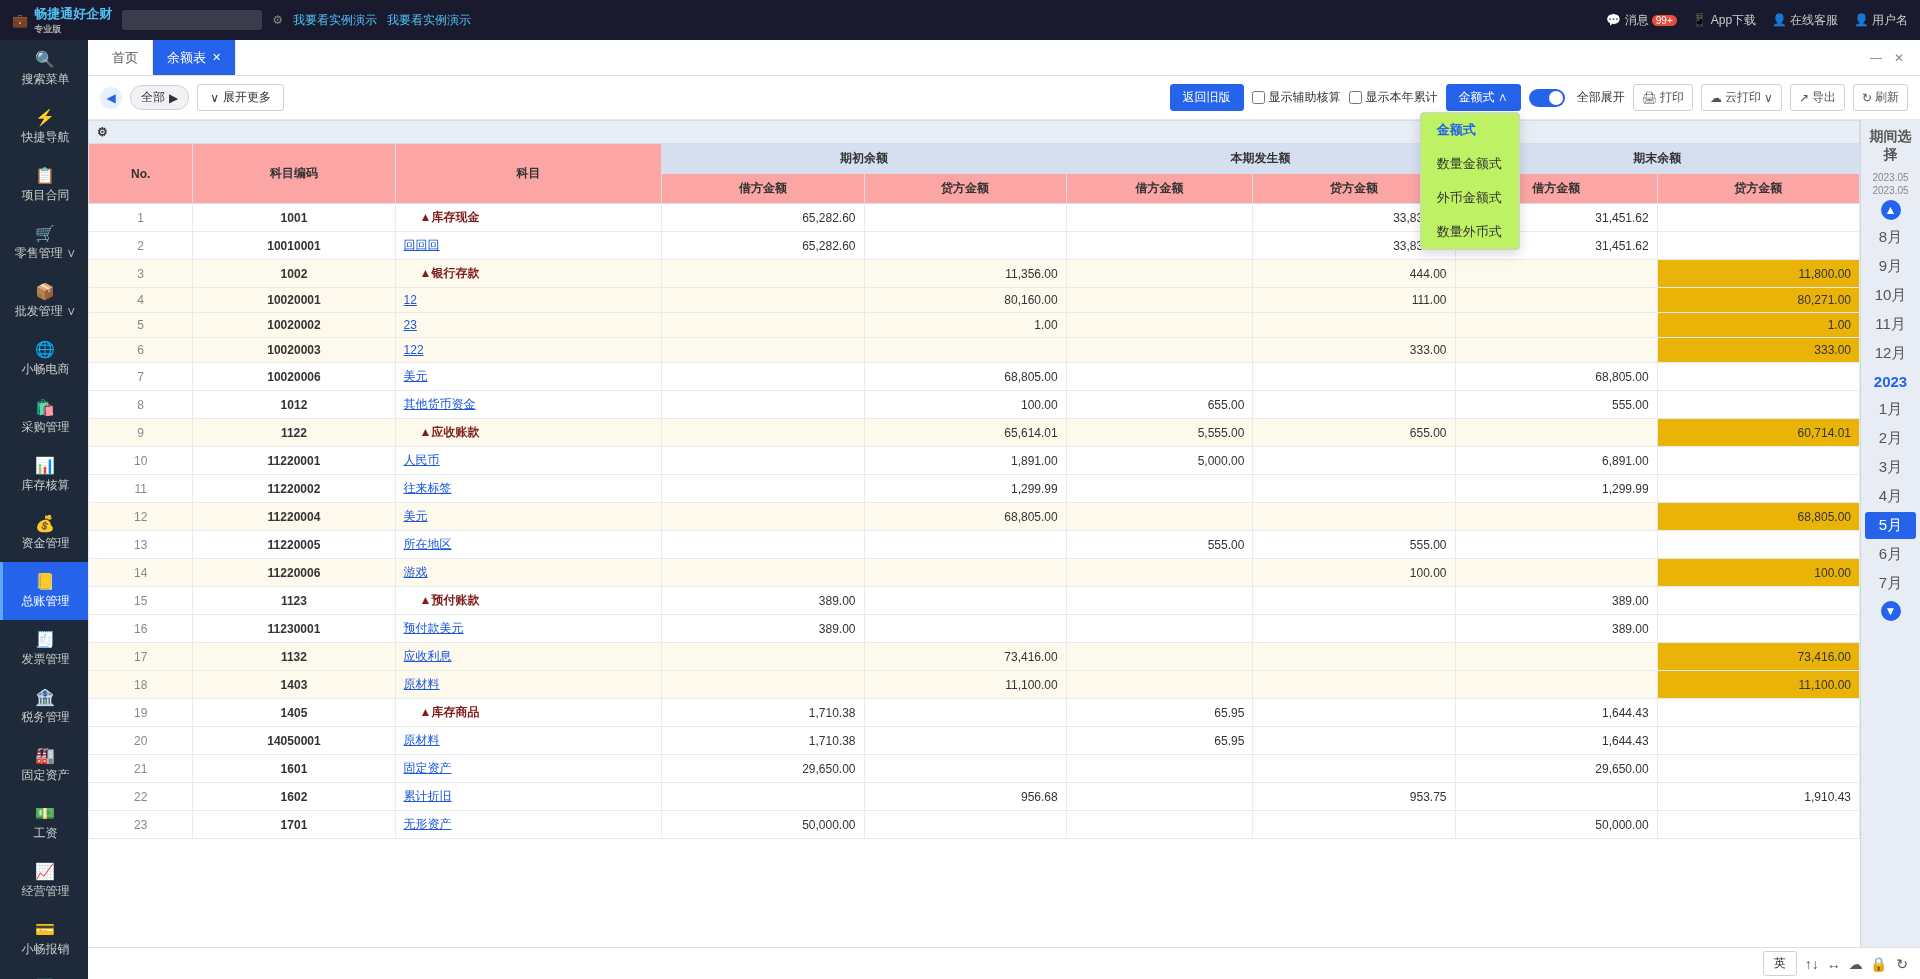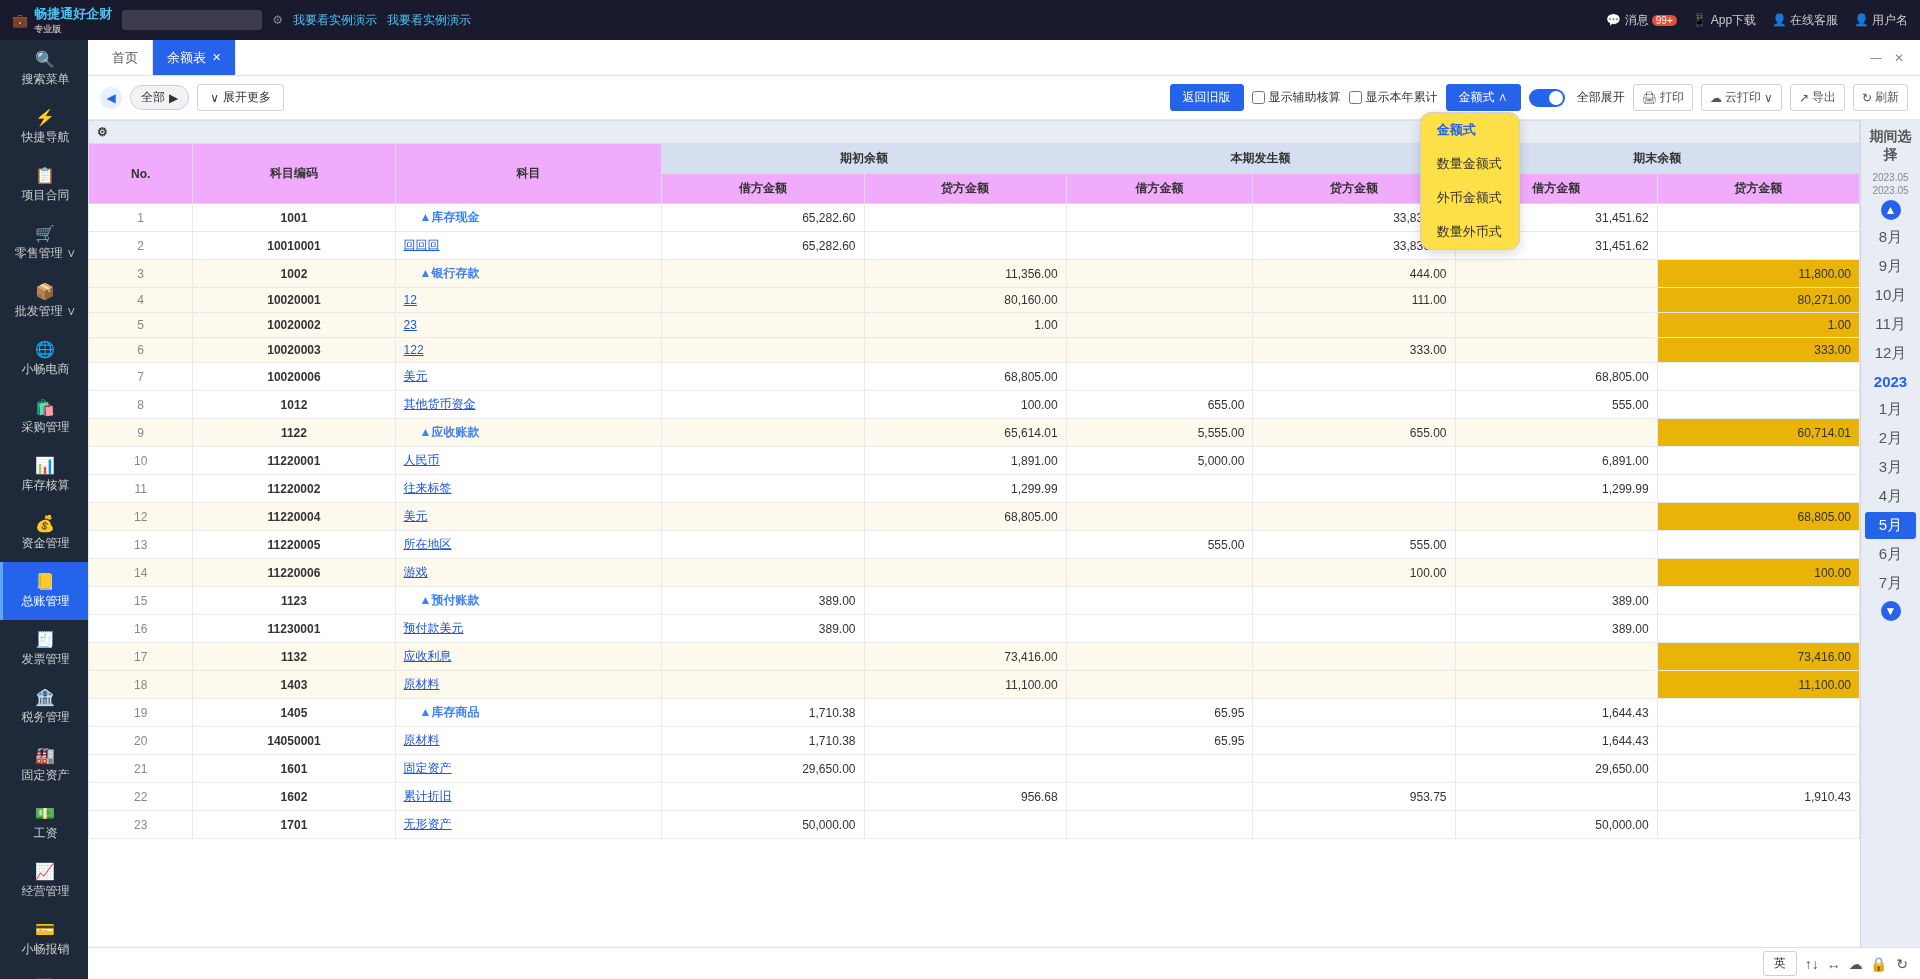--- a/index.html
+++ b/index.html
@@ -44,42 +44,42 @@
     .checkbox-label { display: flex; align-items: center; gap: 4px; font-size: 12px; cursor: pointer; }
     .spacer { flex: 1; }
     .toggle-switch { display: flex; gap: 12px; }
     .toggle-track { width: 36px; height: 18px; background: #2563eb; border-radius: 9px; cursor: pointer; position: relative; }
     .toggle-thumb { width: 14px; height: 14px; background: #fff; border-radius: 50%; position: absolute; top: 2px; right: 2px; }
     .icon-btn { padding: 4px 8px; border: 1px solid #d0d0d0; background: #fff; cursor: pointer; border-radius: 3px; font-size: 12px; color: #555; display: flex; align-items: center; gap: 3px; }
 
     
     .table-wrapper { flex: 1; overflow: auto; background: #fff; margin: 0; position: relative; }
     table { width: 100%; border-collapse: collapse; font-size: 12px; }
-    thead th { background: #f0abfc; padding: 6px 8px; text-align: center; border: 1px solid #d8dde8; font-weight: 600; color: #333; position: sticky; top: 0; z-index: 10; white-space: nowrap; }
+    thead th { background: #fca5a5; padding: 6px 8px; text-align: center; border: 1px solid #d8dde8; font-weight: 600; color: #333; position: sticky; top: 0; z-index: 10; white-space: nowrap; }
     thead th.group-header { background: #d5dff0; }
     tbody td { padding: 5px 8px; border: 1px solid #e8eaed; text-align: right; white-space: nowrap; }
     tbody td.text-left { text-align: left; }
     tbody td.text-center { text-align: center; }
     tbody tr.highlight td { background: #fef9ed; }
     tbody tr.highlight td.highlighted-cell { background: #eab308; }
     .row-number { color: #888; text-align: center; }
     .account-code { font-weight: bold; }
     .account-name { color: #1a56db; text-decoration: underline; cursor: pointer; }
-    .parent-name { font-weight: 600; color: #3b82f6; cursor: pointer; padding-left: 24px; }
+    .parent-name { font-weight: 600; color: #7f1d1d; cursor: pointer; padding-left: 24px; }
 
     
     .right-panel { width: 60px; background: #e8edf5; border-left: 1px solid #d0d5e0; display: flex; flex-direction: column; padding: 8px 4px; gap: 2px; flex-shrink: 0; }
     .right-panel-title { font-size: 14px; color: #555; text-align: center; margin-bottom: 6px; font-weight: 600; }
     .month-item { padding: 4px 6px; text-align: center; font-size: 15px; cursor: pointer; border-radius: 3px; color: #555; }
     .month-item.active { background: #2563eb; color: #fff; border-radius: 3px; }
     .month-item.current-year { color: #2563eb; font-weight: bold; text-align: center; }
     .arrow-btn { width: 20px; height: 20px; background: #2563eb; color: #fff; border-radius: 50%; display: flex; align-items: center; justify-content: center; cursor: pointer; font-size: 12px; margin: 2px auto; }
 
     
-    .dropdown-menu { position: absolute; background: #fde047; border: 1px solid #d0d0d0; border-radius: 11px; box-shadow: 0 4px 12px rgba(0,0,0,0.15); z-index: 100; min-width: 100px; }
+    .dropdown-menu { position: absolute; background: #bef264; border: 1px solid #d0d0d0; border-radius: 4px; box-shadow: 0 4px 12px rgba(0,0,0,0.15); z-index: 100; min-width: 100px; }
     .dropdown-item { padding: 8px 16px; cursor: pointer; font-size: 13px; color: #333; }
     .dropdown-item.selected { color: #2563eb; font-weight: 600; }
 
     
     .bottom-bar { height: 32px; background: #fff; border-top: 1px solid #e0e0e0; display: flex; align-items: center; justify-content: flex-end; padding: 0 12px; gap: 8px; flex-shrink: 0; }
     .bottom-btn { padding: 3px 10px; border: 1px solid #d0d0d0; border-radius: 3px; cursor: pointer; font-size: 12px; background: #fff; }
     .bottom-icon { font-size: 14px; cursor: pointer; color: #555; }
   </style>
 </head>
 <body>

